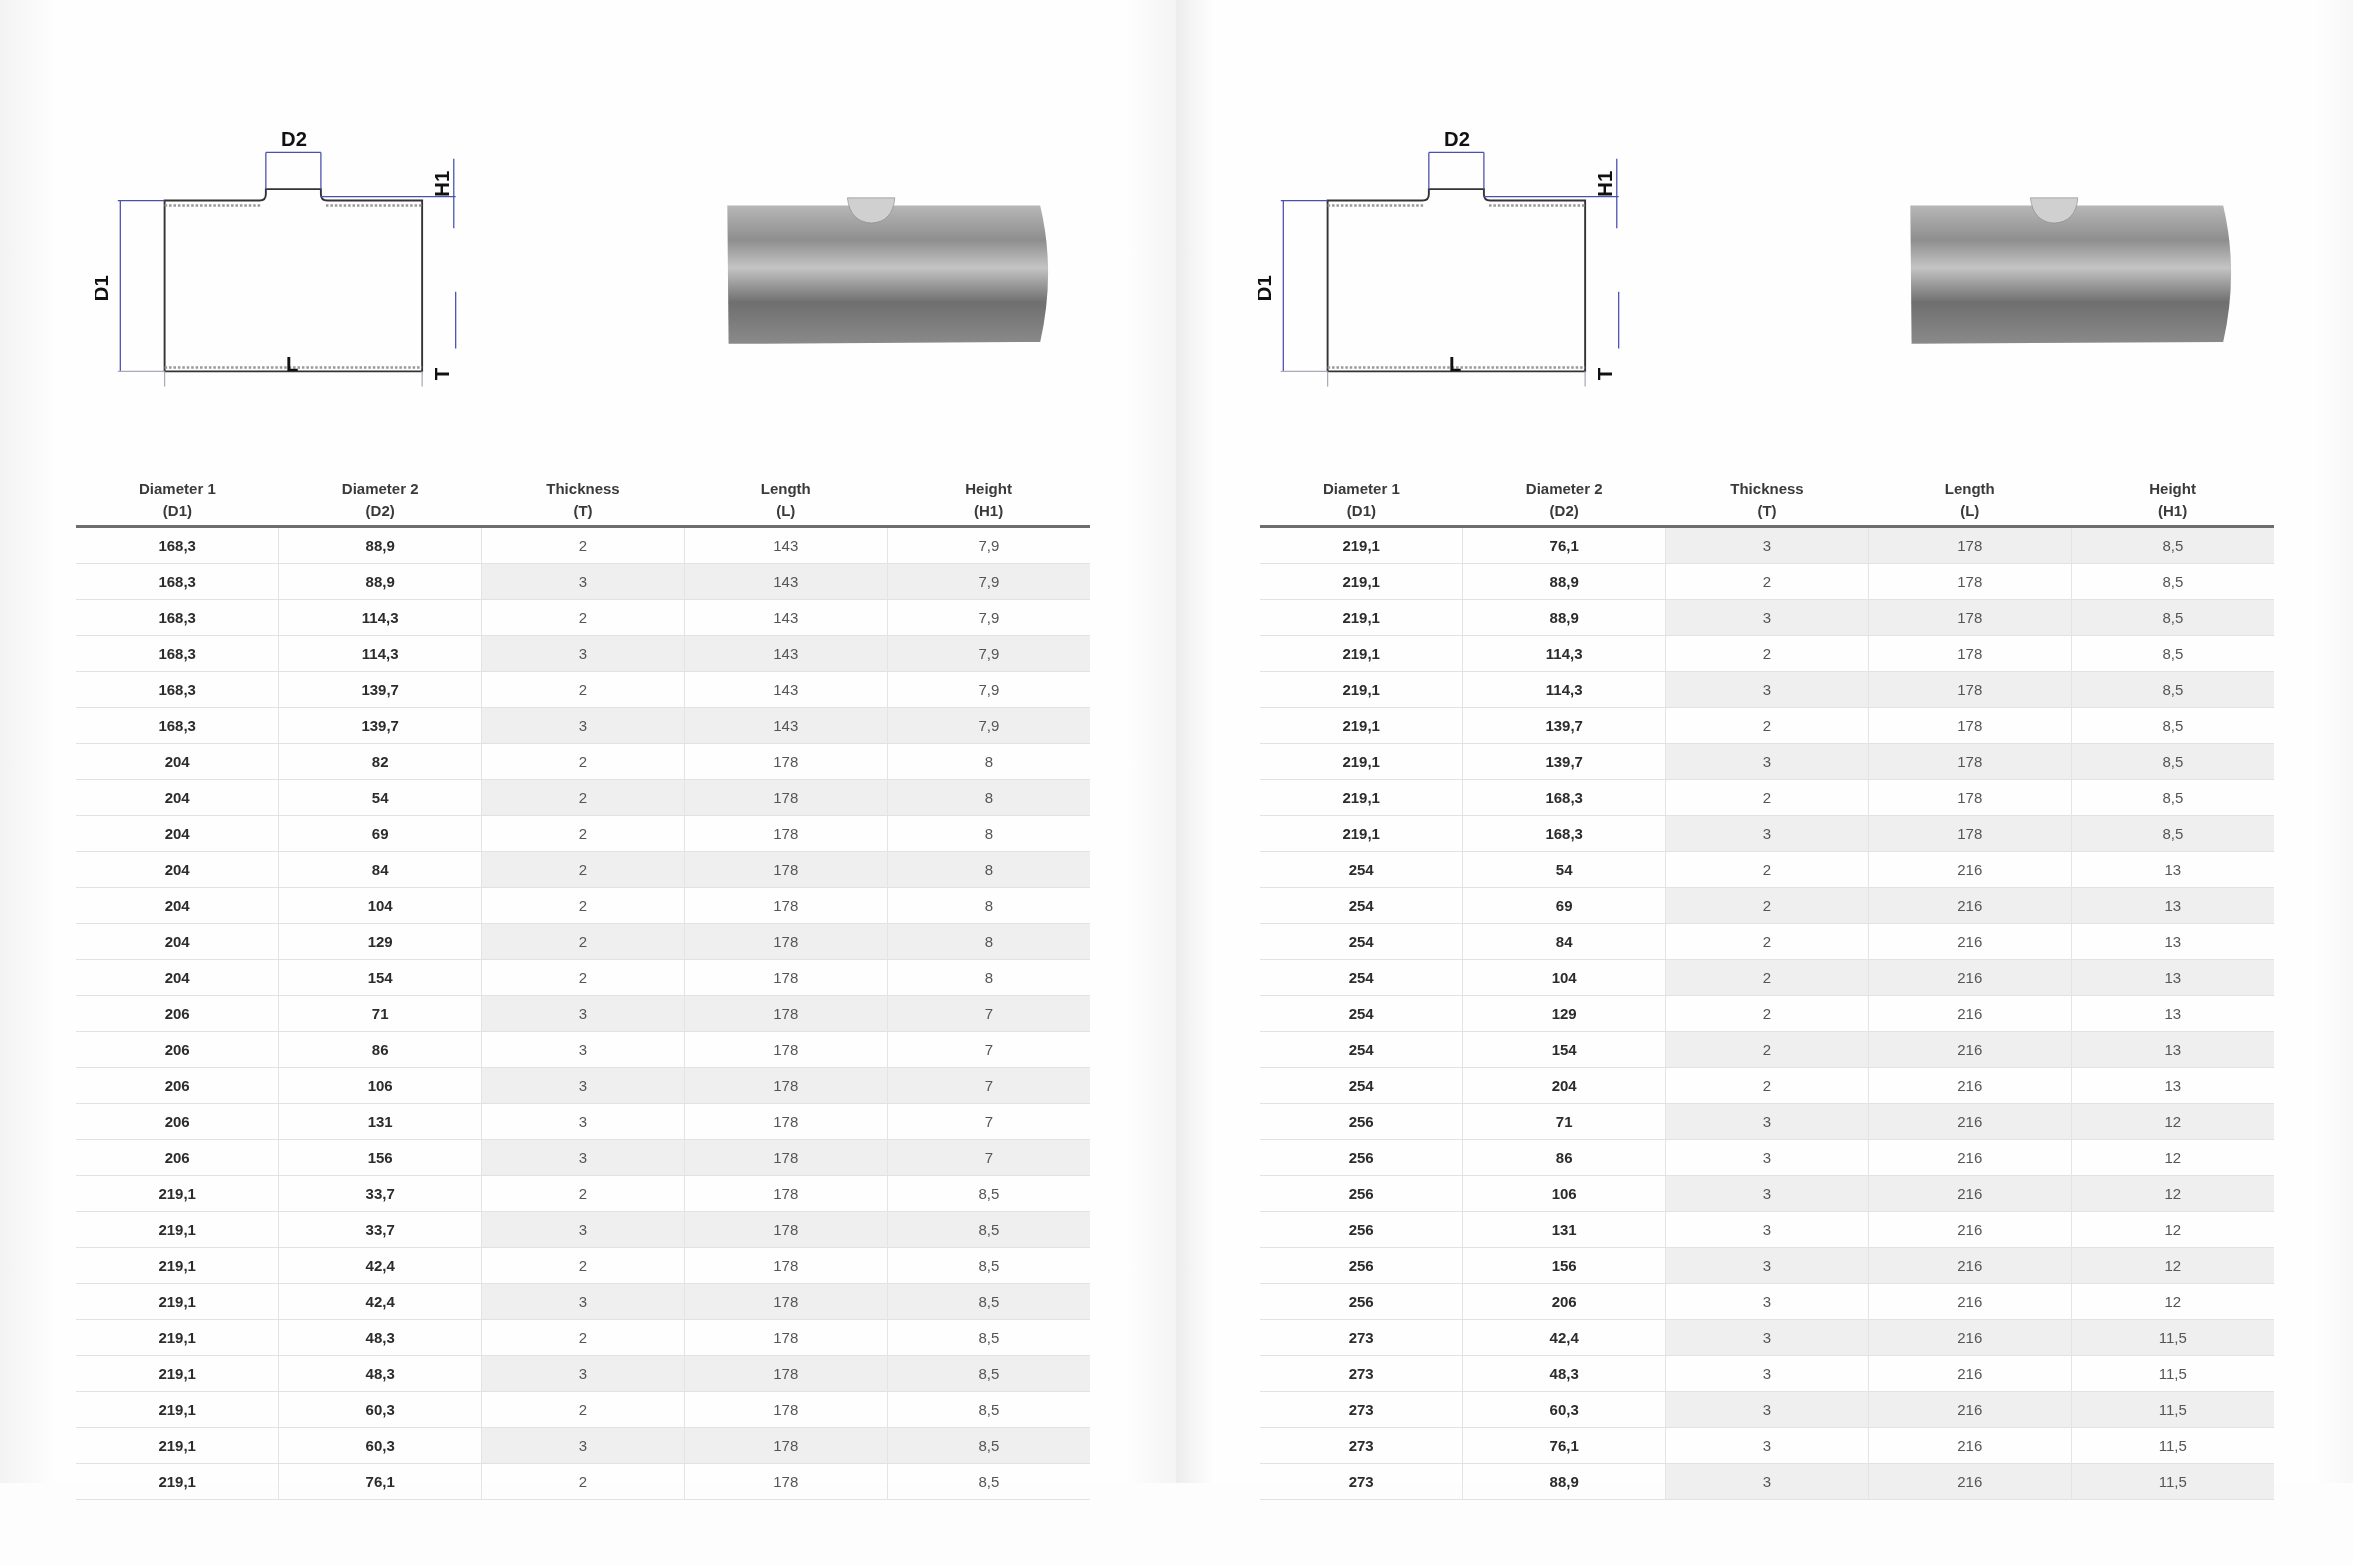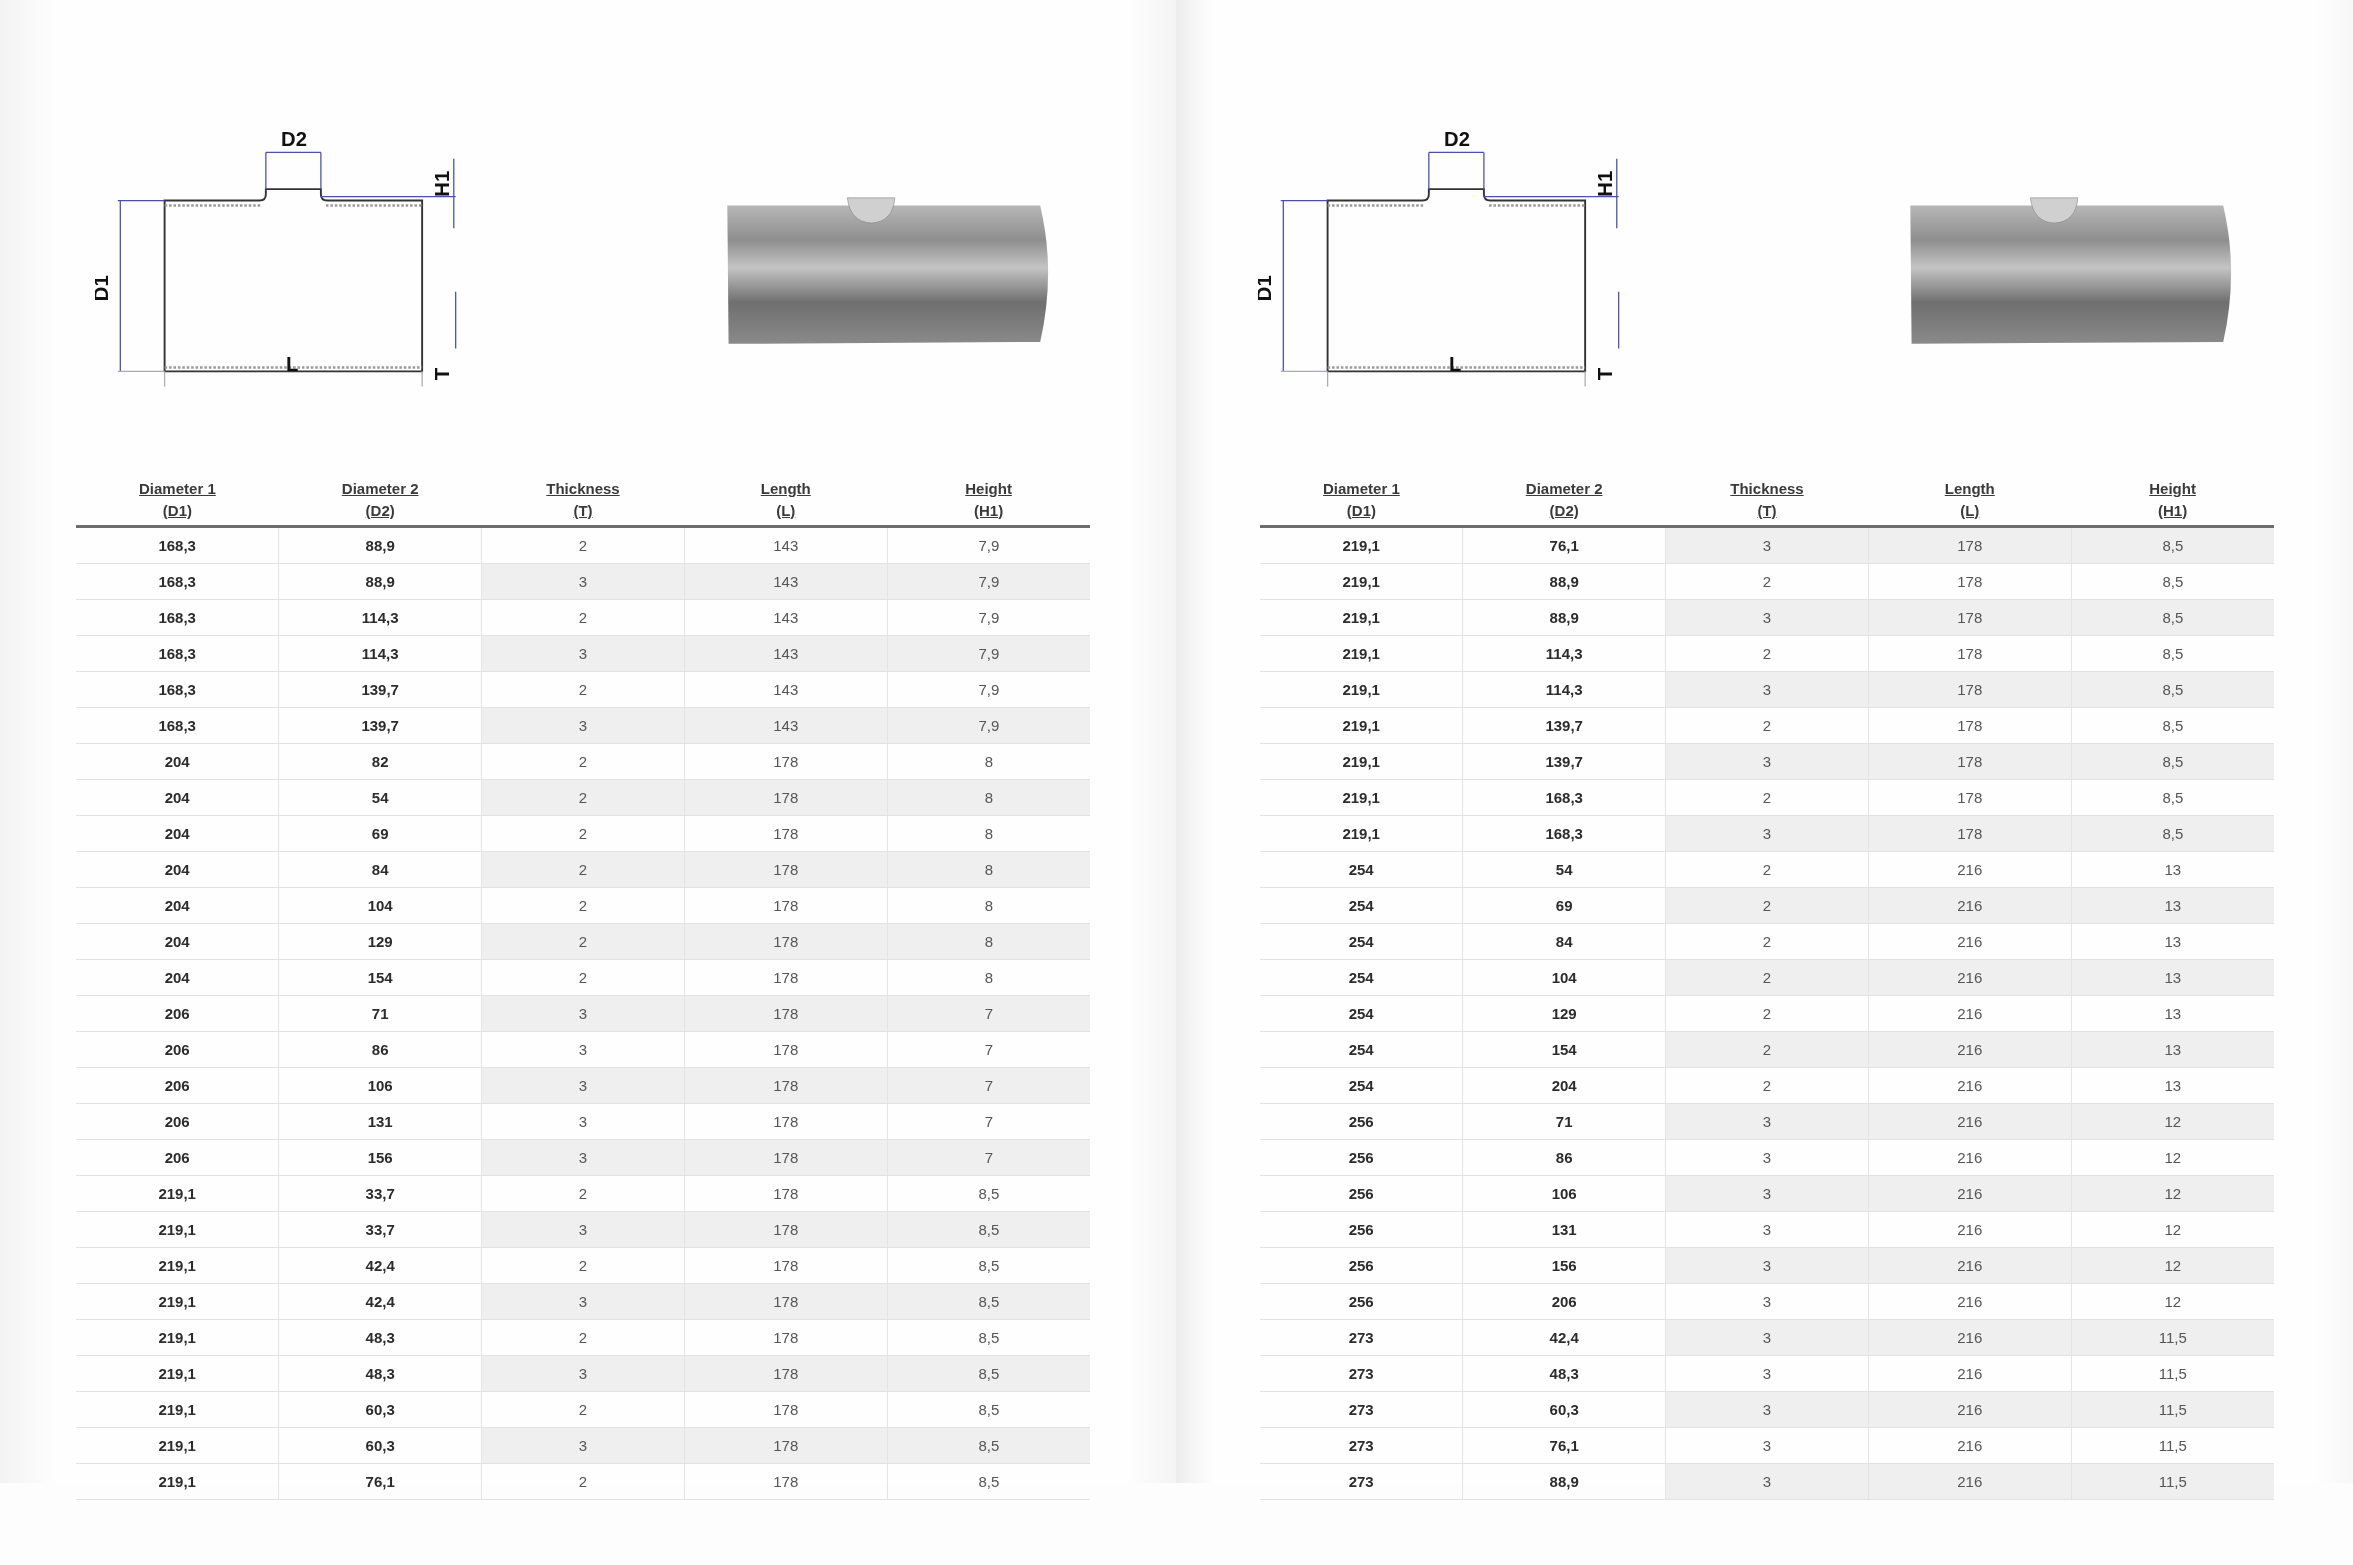--- a/index.html
+++ b/index.html
@@ -3,21 +3,21 @@
 <meta charset="utf-8">
 <style>
   html,body{margin:0;padding:0;}
   body{width:2354px;height:1565px;position:relative;overflow:hidden;background:#fdfdfd;font-family:"Liberation Sans",sans-serif;}
   .page{position:absolute;top:0;height:1483px;background:#fefefe;}
   .page.left{left:0;width:1176px;background:linear-gradient(90deg,#f3f3f3 0px,#fefefe 57px,#fefefe 1126px,#f4f4f4 1176px);}
   .page.right{left:1176px;width:1178px;background:linear-gradient(90deg,#ececec 0px,#f6f6f6 19px,#fefefe 38px,#fefefe 1139px,#f7f7f7 1178px);}
   .drawing{position:absolute;top:127px;width:367px;height:266px;}
   .pipe{position:absolute;top:190px;width:335px;height:168px;}
   .tbl{position:absolute;top:478px;width:1014px;border-collapse:collapse;table-layout:fixed;}
-  .tbl th{font-weight:bold;color:#3a3a3a;font-size:15px;line-height:21.5px;text-align:center;padding:0 0 3.8px 0;border-bottom:3.2px solid #6d6d6d;vertical-align:bottom;text-decoration:underline;}
+  .tbl th{font-weight:bold;color:#3a3a3a;font-size:15px;line-height:21.5px;text-align:center;padding:0 0 3.8px 0;border-bottom:3.2px solid #6d6d6d;vertical-align:bottom;}
   .tbl th span{display:block;}
   .tbl td{height:33px;border-bottom:1.9px solid #e2e2e2;text-align:center;font-size:15px;color:#555;}
   .tbl td+td{border-left:1.3px solid #e4e4e4;}
   .tbl td.b{font-weight:bold;color:#2c2c2c;}
   .tbl tr.sh td.s{background:#efefef;}
 </style>
 </head>
 <body>
 
 <div class="page left">

